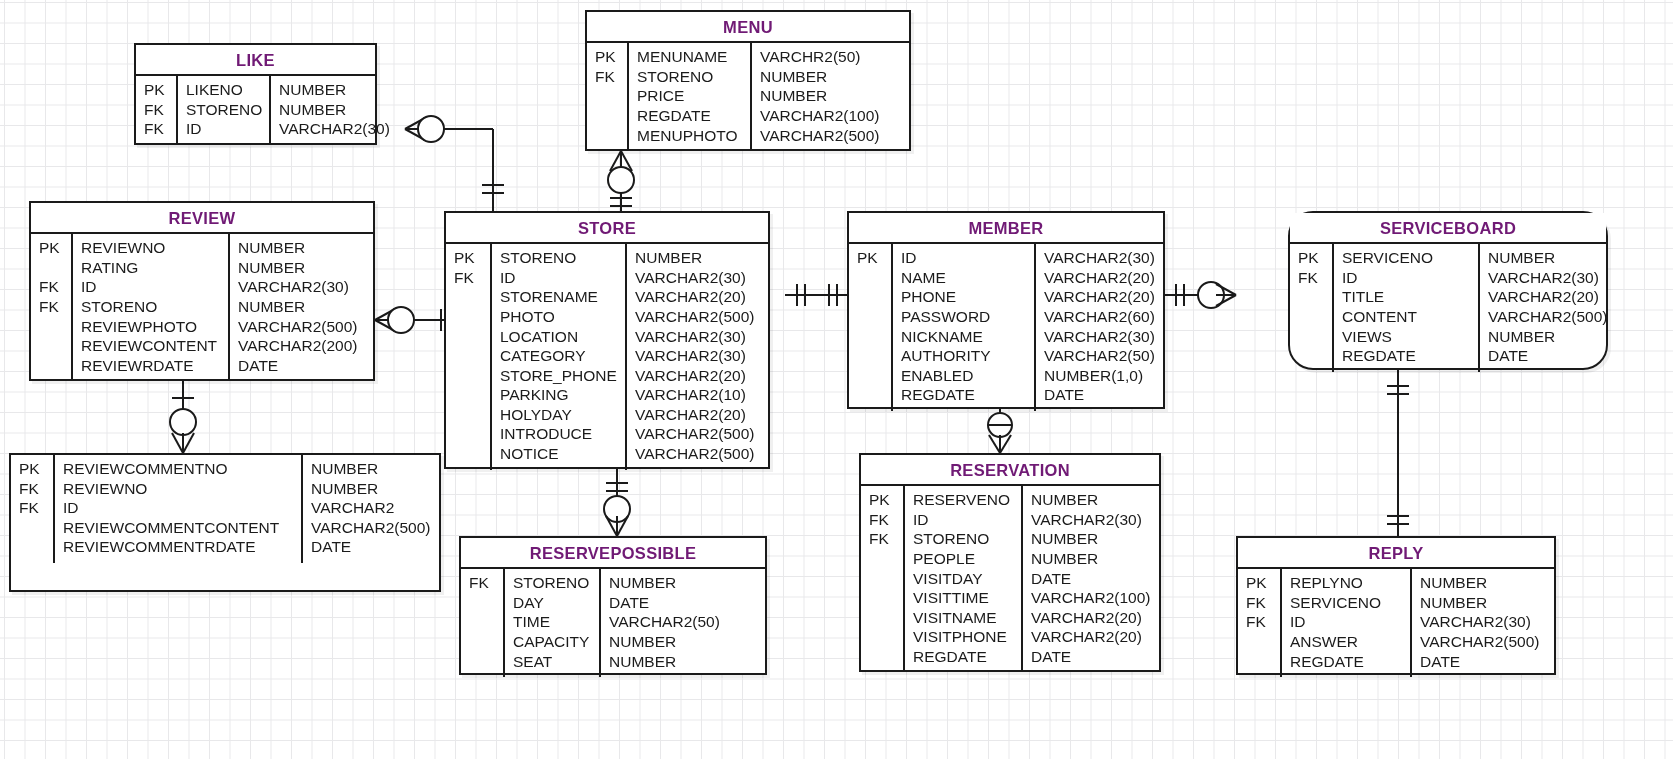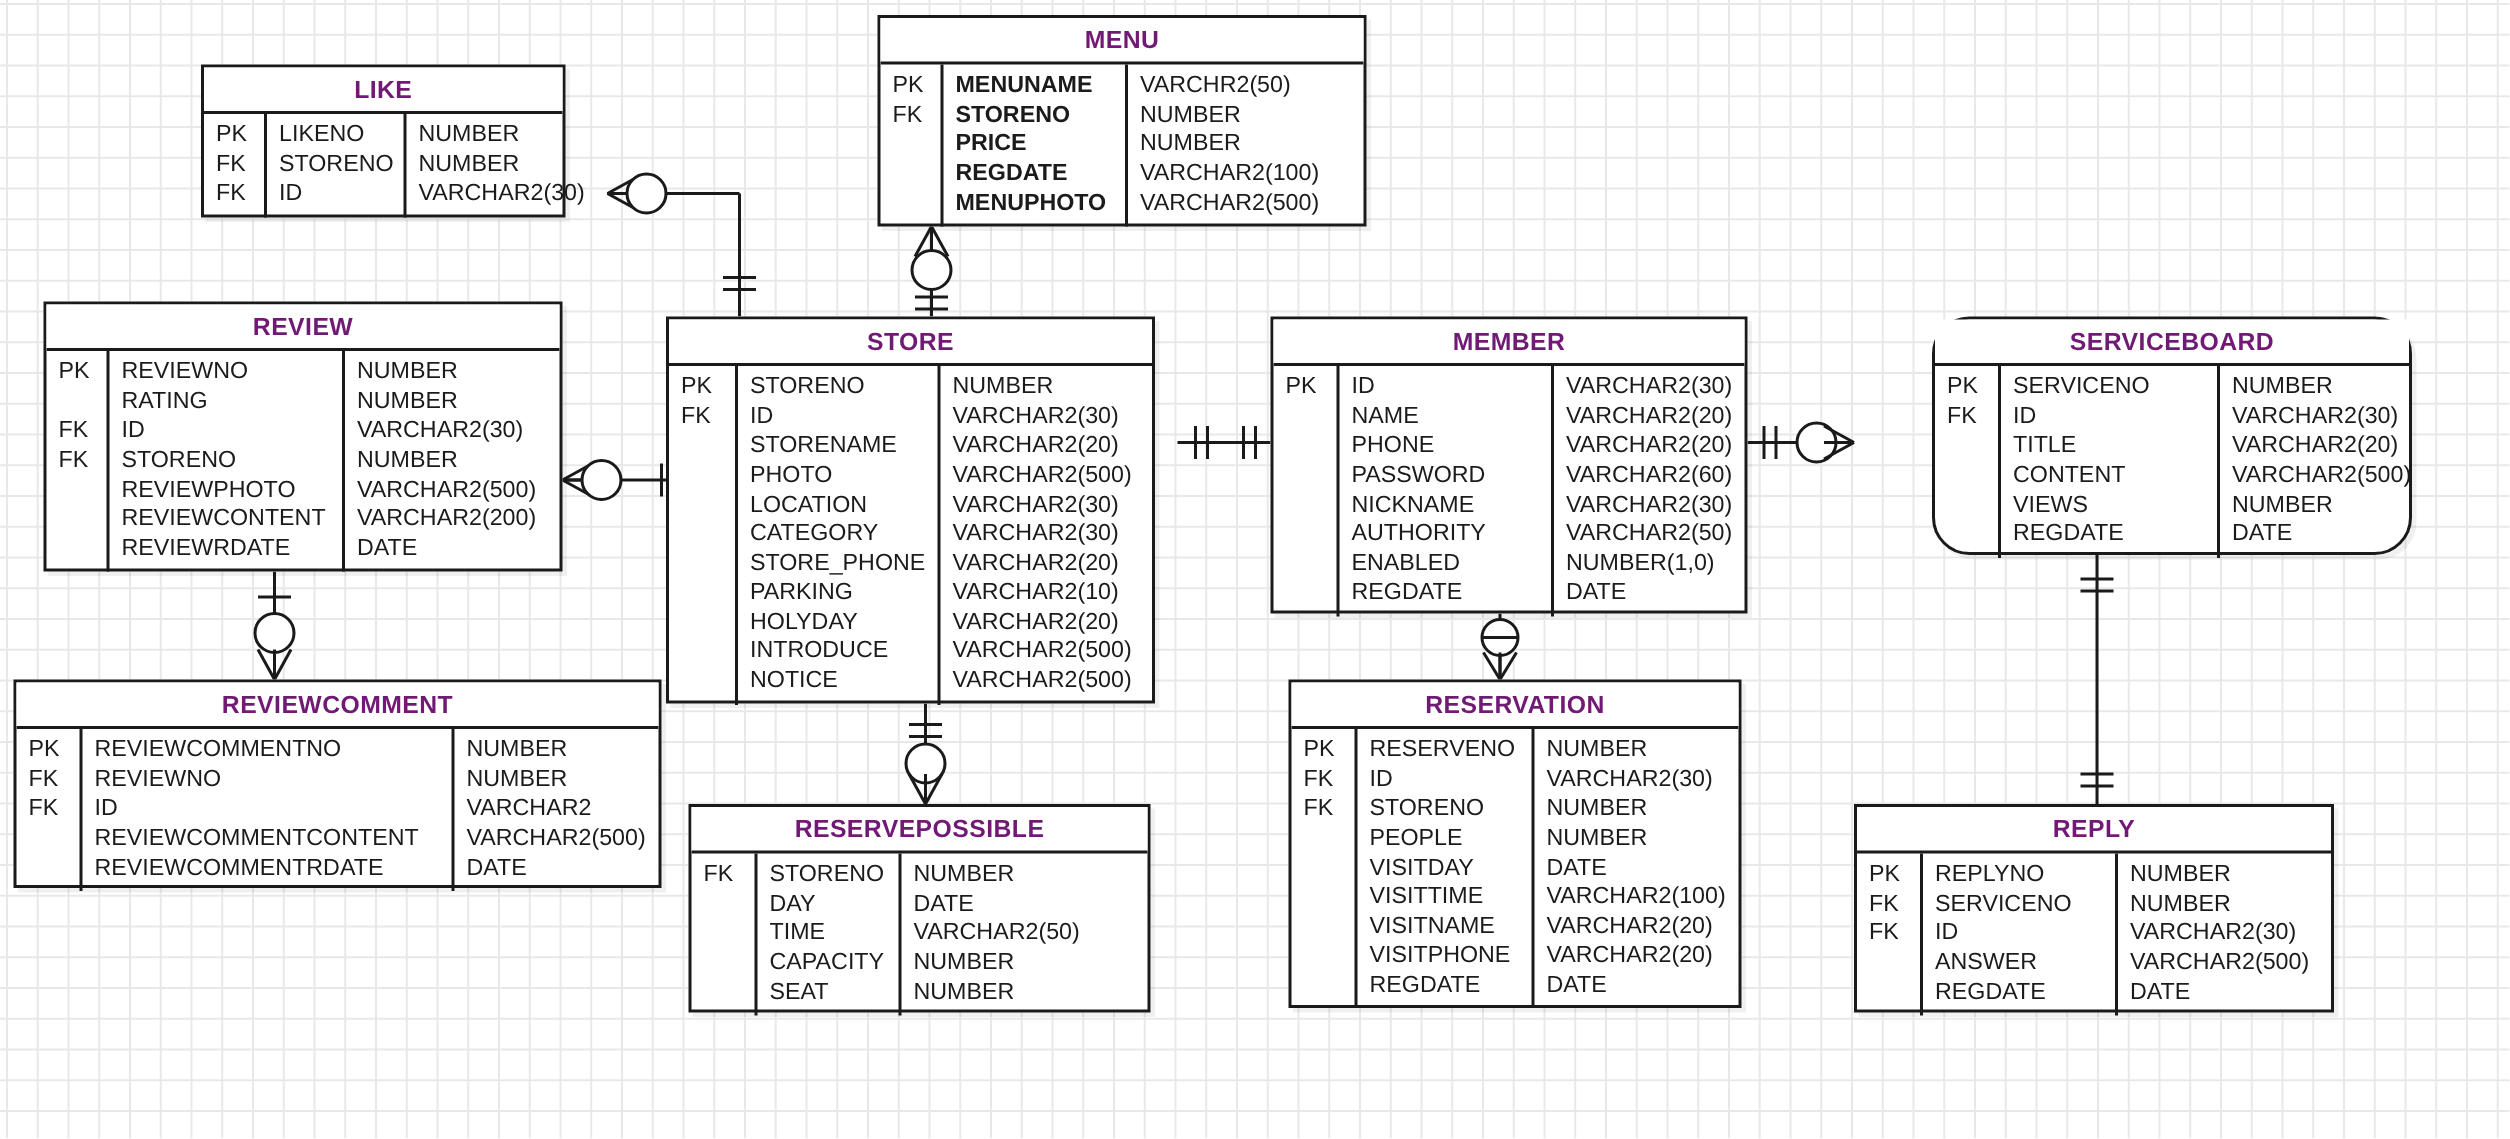--- a/index.html
+++ b/index.html
@@ -102,21 +102,21 @@
       <div class="entity" style="left: 585px; top: 10px; width: 326px; height: 141px;">
         <div class="title">MENU</div>
         <div class="body">
           <div class="col-key" style="width: 42px;">
             <div class="cell">PK</div>
             <div class="cell">FK</div>
             <div class="cell blank">&nbsp;</div>
             <div class="cell blank">&nbsp;</div>
             <div class="cell blank">&nbsp;</div>
           </div>
-          <div class="col-name" style="width: 123px; flex: 0 0 123px; font-weight: bold;">
+          <div class="col-name" style="width: 123px; flex: 0 0 123px;">
             <div class="cell">MENUNAME</div>
             <div class="cell">STORENO</div>
             <div class="cell">PRICE</div>
             <div class="cell">REGDATE</div>
             <div class="cell">MENUPHOTO</div>
           </div>
           <div class="col-type">
             <div class="cell">VARCHR2(50)</div>
             <div class="cell">NUMBER</div>
             <div class="cell">NUMBER</div>
@@ -259,21 +259,20 @@
             <div class="cell">NUMBER</div>
             <div class="cell">VARCHAR2(30)</div>
             <div class="cell">VARCHAR2(20)</div>
             <div class="cell">VARCHAR2(500)</div>
             <div class="cell">NUMBER</div>
             <div class="cell">DATE</div>
           </div>
         </div>
       </div>
       <div class="entity" style="left: 9px; top: 453px; width: 432px; height: 139px;">
-        <div class="title">REVIEWCOMMENT</div>
         <div class="body">
           <div class="col-key" style="width: 44px;">
             <div class="cell">PK</div>
             <div class="cell">FK</div>
             <div class="cell">FK</div>
             <div class="cell blank">&nbsp;</div>
             <div class="cell blank">&nbsp;</div>
           </div>
           <div class="col-name" style="width: 248px; flex: 0 0 248px;">
             <div class="cell">REVIEWCOMMENTNO</div>

